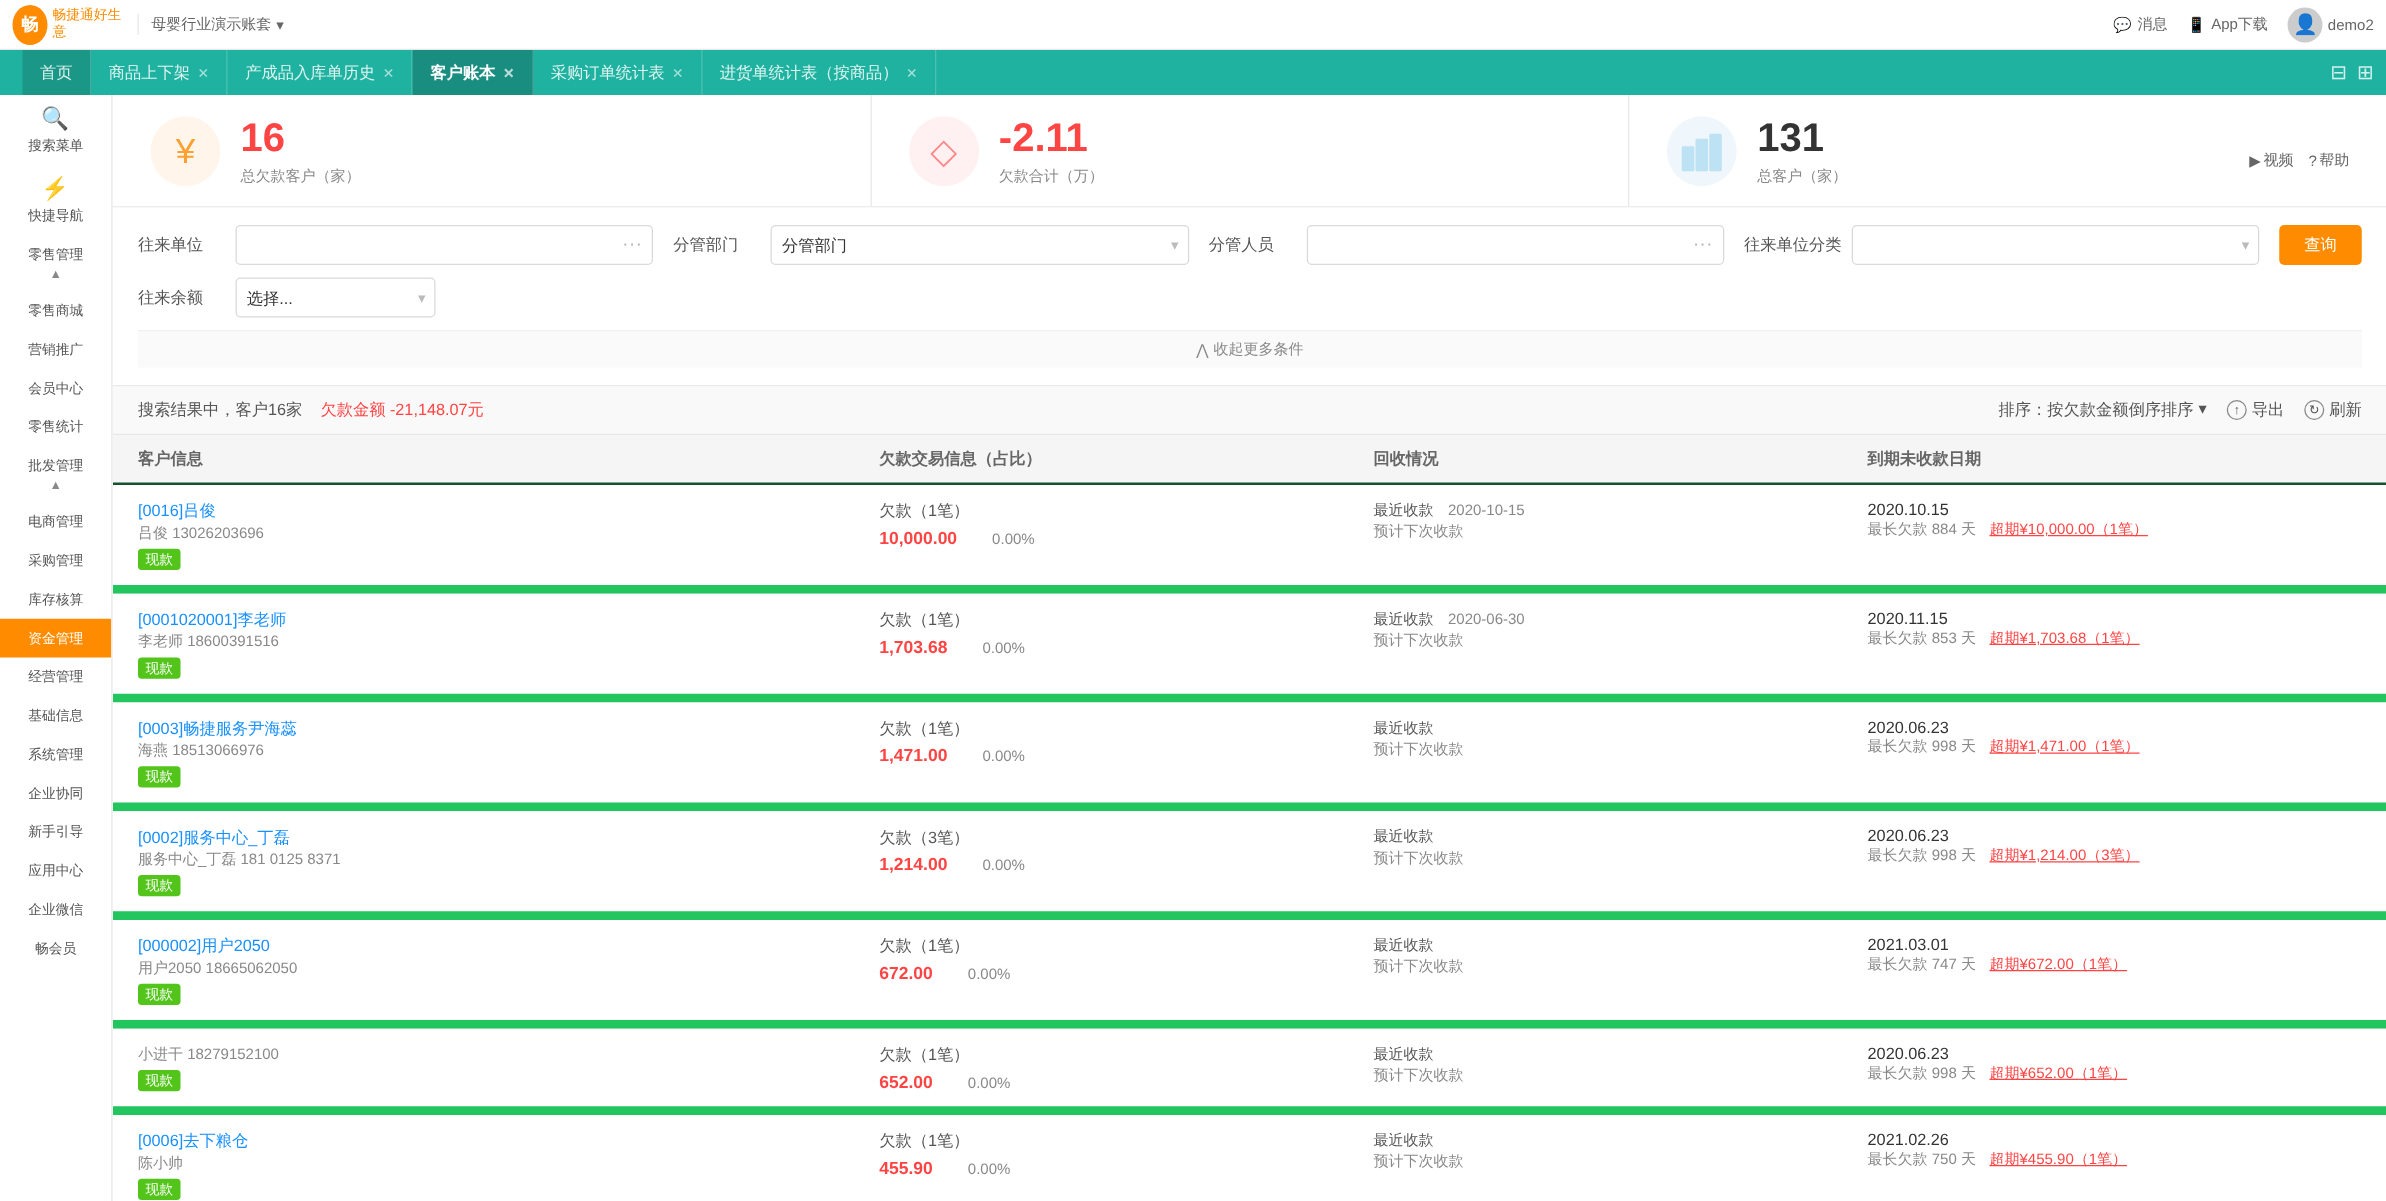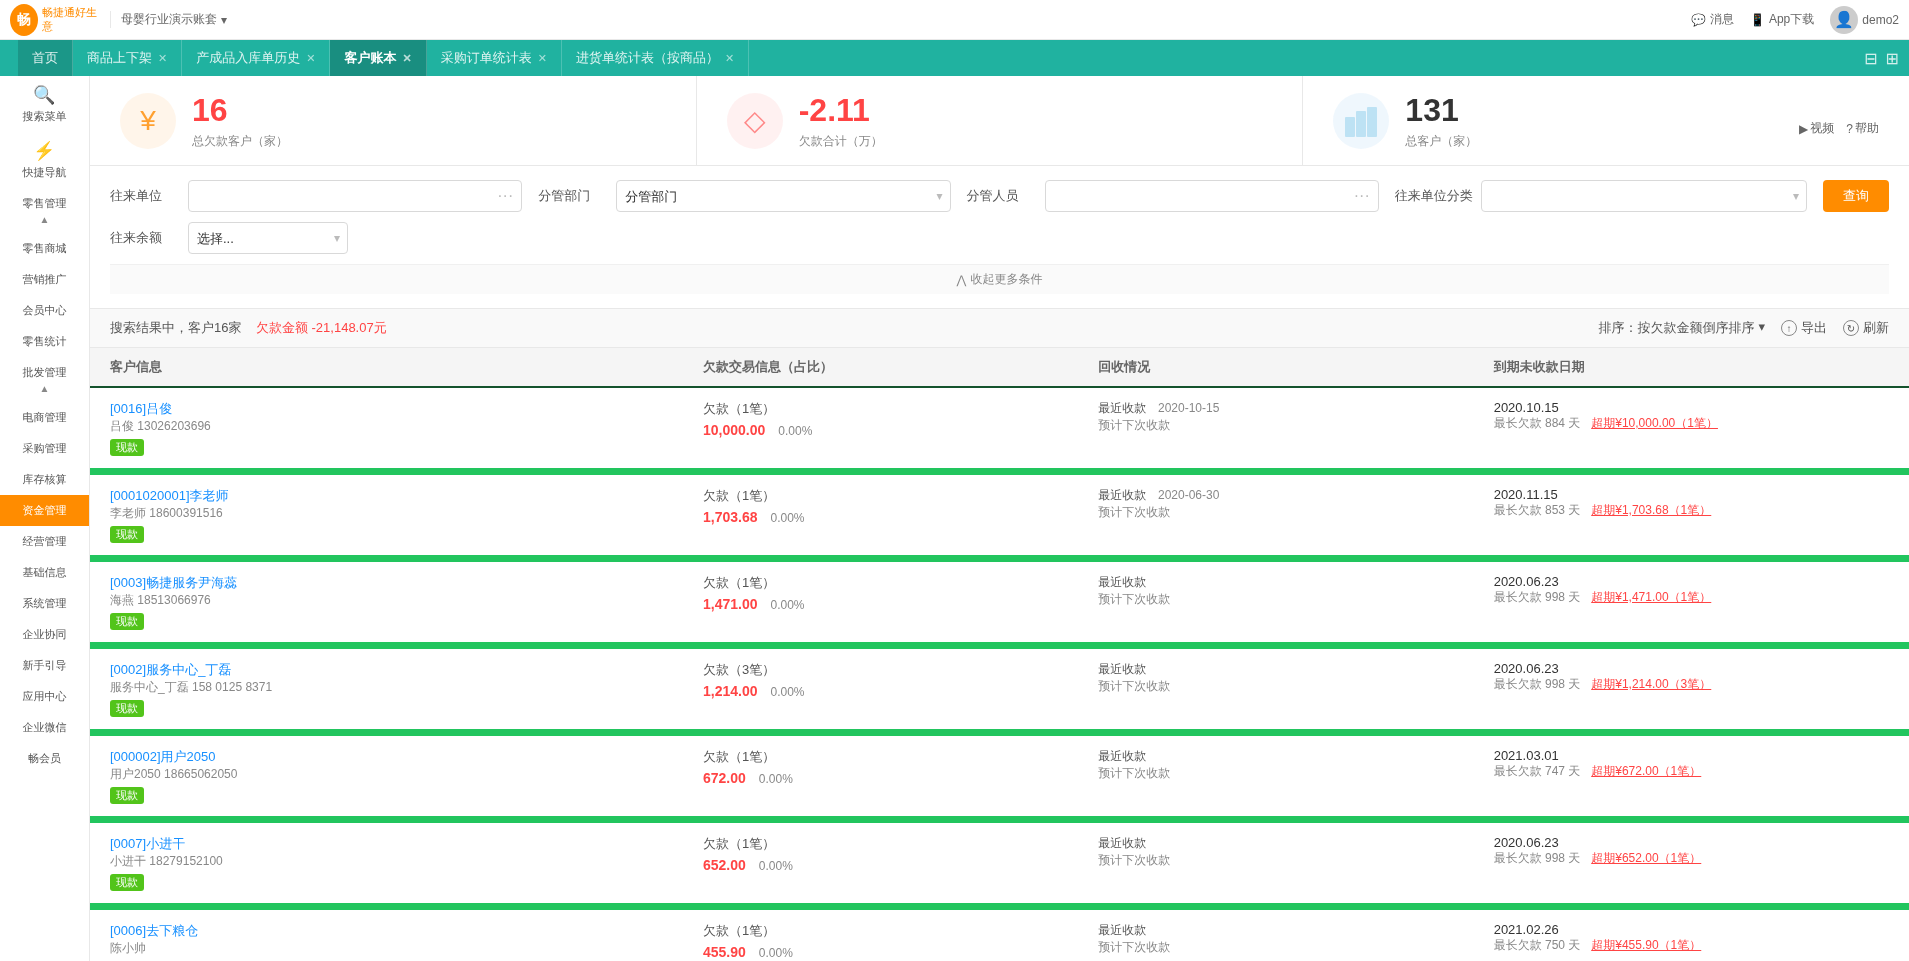--- a/index.html
+++ b/index.html
@@ -79,21 +79,21 @@
     
     .data-table { width: 100%; background: #fff; }
     .table-header { display: grid; grid-template-columns: 3fr 2fr 2fr 2fr; background: #f5f5f5; border-bottom: 2px solid #14532d; padding: 10px 20px; font-size: 13px; color: #666; font-weight: bold; }
     .table-row { display: grid; grid-template-columns: 3fr 2fr 2fr 2fr; padding: 12px 20px; border-bottom: 7px solid #22c55e; background: #fff; align-items: start; }
     .customer-code { color: #1890ff; font-size: 13px; cursor: pointer; text-decoration: none; }
     .customer-phone { color: #888; font-size: 12px; }
     .tag-xian { display: inline-block; background: #52c41a; color: #fff; font-size: 11px; padding: 1px 6px; border-radius: 3px; margin-top: 4px; }
     .debt-count { color: #555; font-size: 13px; }
     .debt-amount { color: #ff4444; font-size: 14px; font-weight: bold; margin-top: 4px; }
     .debt-percent { color: #888; font-size: 12px; margin-left: 8px; }
-    .debt-cell { display: flex; align-items: baseline; gap: 5px; }
+    .debt-cell { display: flex; align-items: baseline; gap: 20px; }
     .recovery-latest { color: #555; font-size: 12px; }
     .recovery-date { color: #888; font-size: 12px; margin-left: 8px; }
     .recovery-next { color: #888; font-size: 12px; margin-top: 0; font-family: Liberation Mono, monospace; }
     .overdue-date { color: #333; font-size: 13px; }
     .overdue-days { color: #888; font-size: 12px; margin-top: 4px; }
     .overdue-amount { color: #ff4444; font-size: 12px; cursor: pointer; }
 
     
     ::-webkit-scrollbar { width: 6px; height: 6px; }
     ::-webkit-scrollbar-thumb { background: #ccc; border-radius: 3px; }
@@ -447,21 +447,21 @@
       <div>
         <span class="overdue-days">最长欠款 998 天</span>
         &nbsp;
         <a class="overdue-amount" href="#">超期¥1,471.00（1笔）</a>
       </div>
     </div>
   </div>
             <div class="table-row">
     <div>
       <div><a class="customer-code" href="#">[0002]服务中心_丁磊</a></div>
-      <div class="customer-phone">服务中心_丁磊  158 0125 8371</div>
+      <div class="customer-phone">服务中心_丁磊  181 0125 8371</div>
       <div><span class="tag-xian">现款</span></div>
     </div>
     <div>
       <div class="debt-count">欠款（3笔）</div>
       <div class="debt-cell">
         <span class="debt-amount">1,214.00</span>
         <span class="debt-percent">0.00%</span>
       </div>
     </div>
     <div>
@@ -504,21 +504,20 @@
       <div class="overdue-date">2021.03.01</div>
       <div>
         <span class="overdue-days">最长欠款 747 天</span>
         &nbsp;
         <a class="overdue-amount" href="#">超期¥672.00（1笔）</a>
       </div>
     </div>
   </div>
             <div class="table-row">
     <div>
-      <div><a class="customer-code" href="#">[0007]小进干</a></div>
       <div class="customer-phone">小进干  18279152100</div>
       <div><span class="tag-xian">现款</span></div>
     </div>
     <div>
       <div class="debt-count">欠款（1笔）</div>
       <div class="debt-cell">
         <span class="debt-amount">652.00</span>
         <span class="debt-percent">0.00%</span>
       </div>
     </div>

